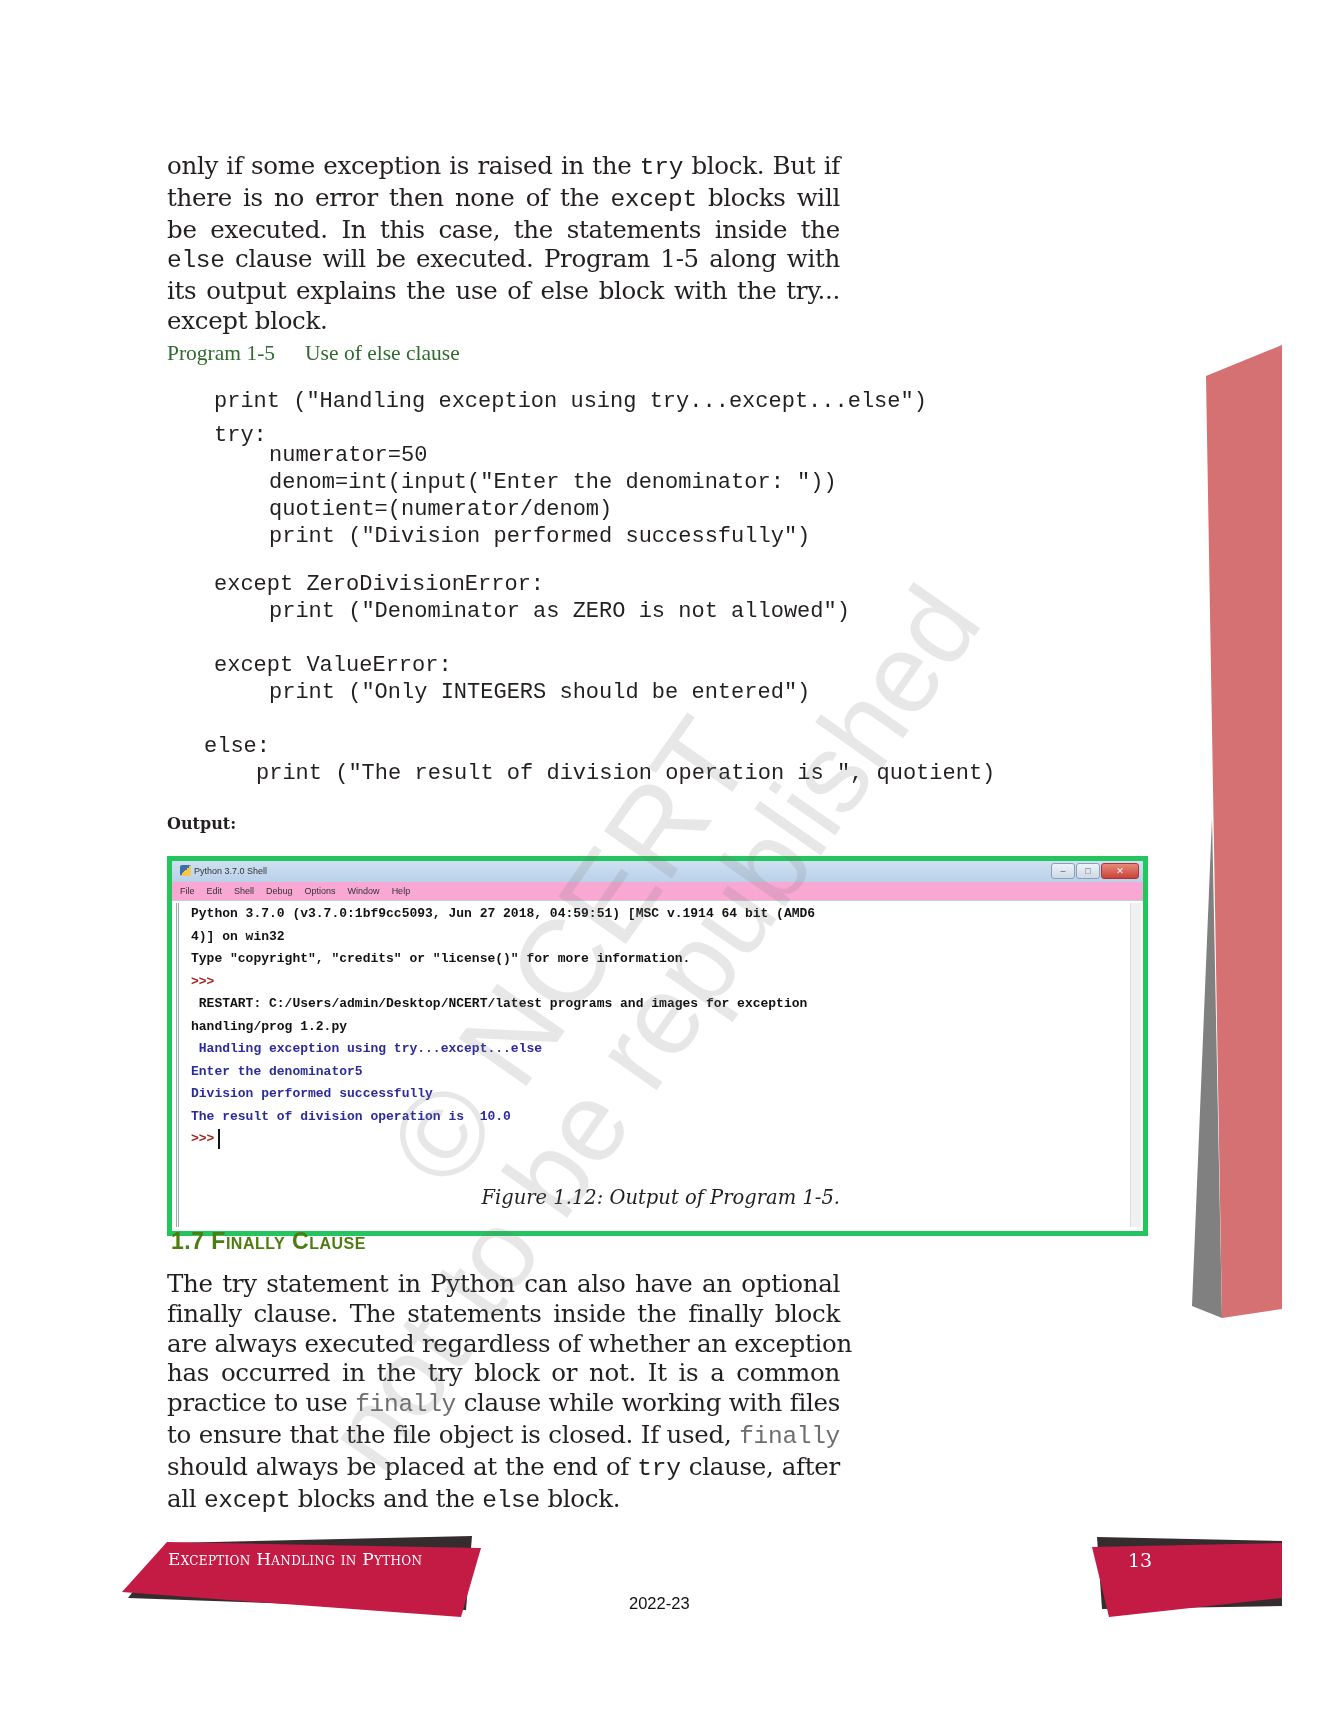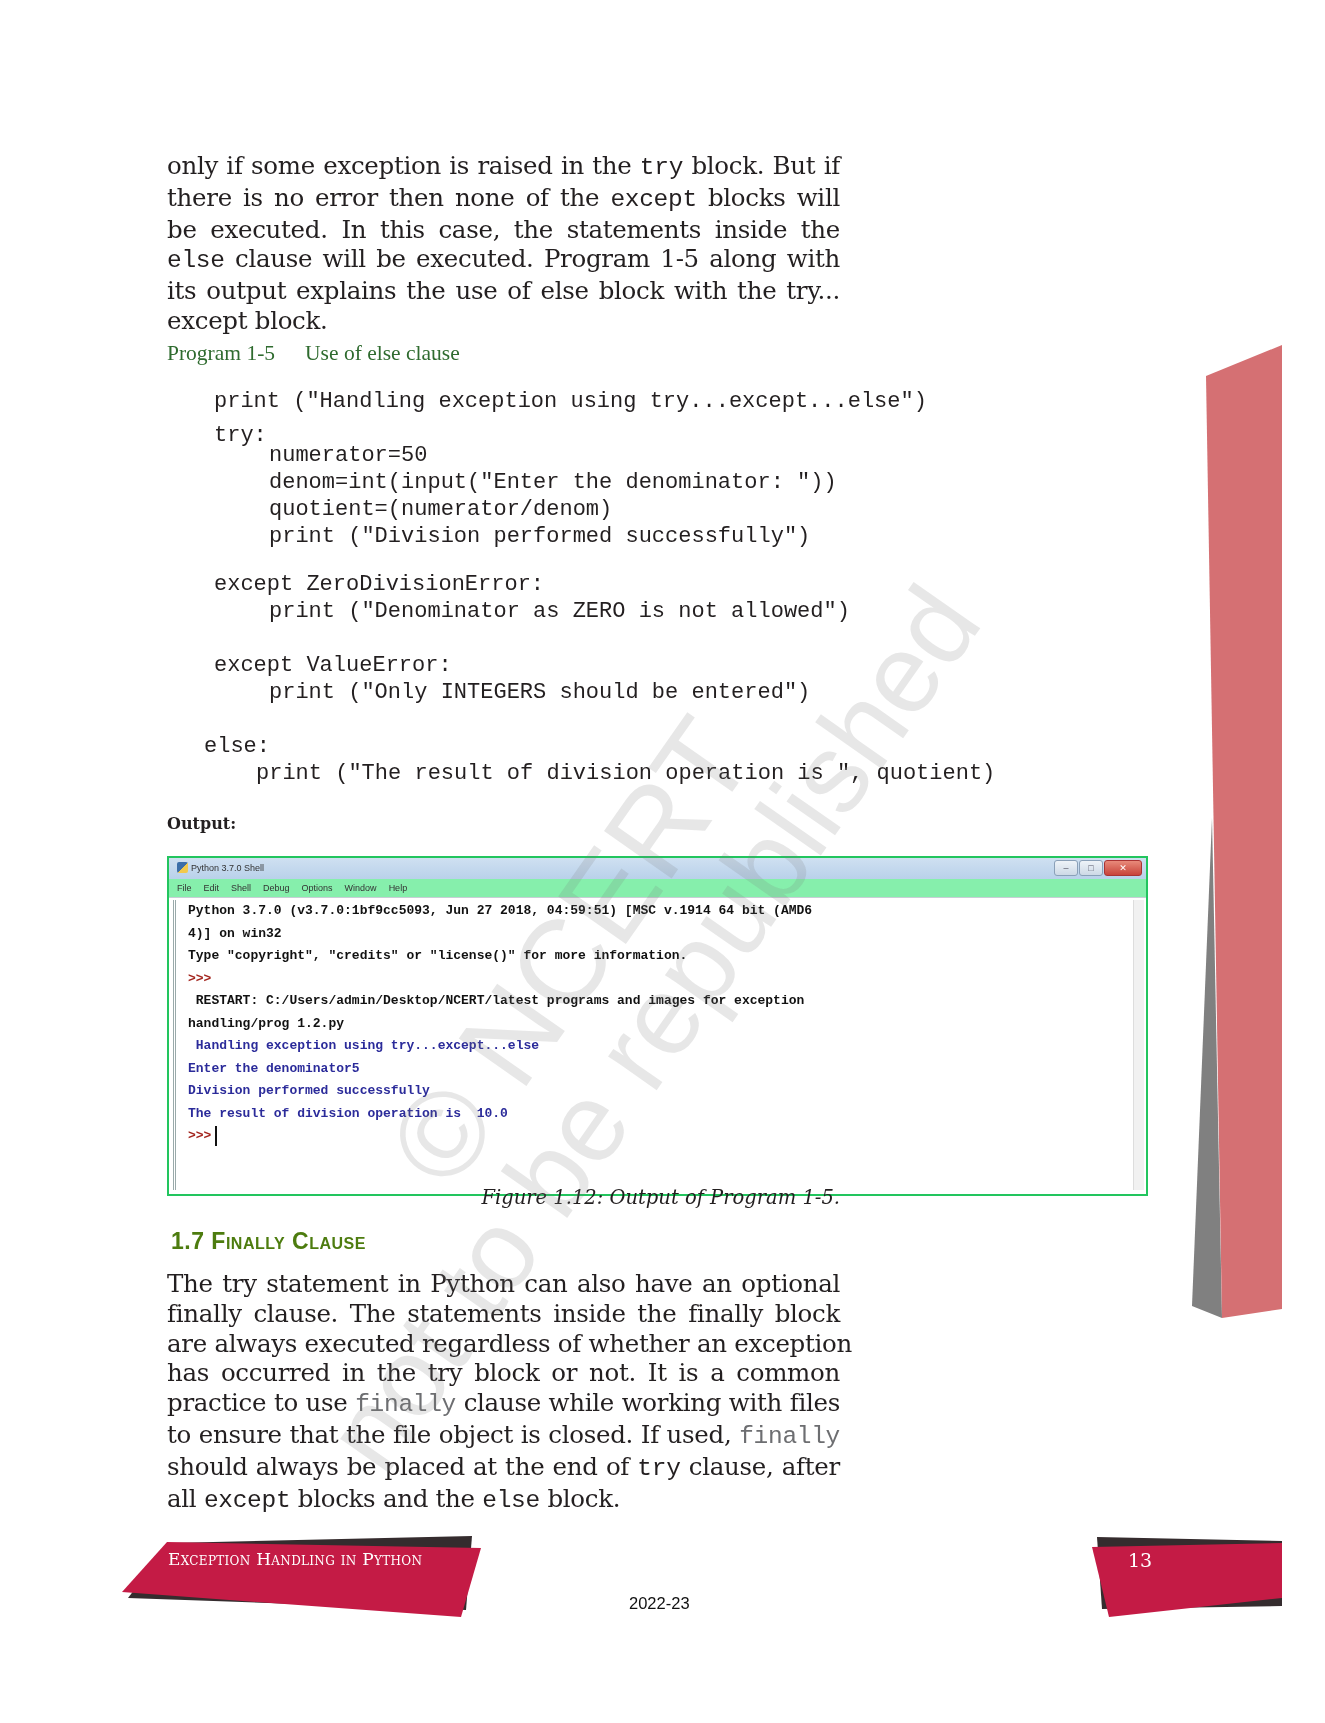--- a/index.html
+++ b/index.html
@@ -12,32 +12,32 @@
   .para .ln.last { text-align-last:left; }
   .mono { font-family:Liberation Mono, monospace; }
   .mono-light { font-family:Liberation Mono, monospace; color:#6d6e71; }
   .prog-caption { position:absolute; left:167px; top:341px; font-size:21.5px; color:#2f6b2f;
                   font-family:"Liberation Serif","DejaVu Serif",serif; }
   .prog-caption span + span { margin-left:30px; }
   .code { position:absolute; font-family:"Liberation Mono","DejaVu Sans Mono",monospace; font-size:22px;
           color:#231f20; white-space:pre; line-height:27px; }
   .output-label { position:absolute; left:167px; top:814px; font-size:16px; font-weight:bold;
                   font-family:"DejaVu Serif","Liberation Serif",serif; }
-  .idle { position:absolute; left:167px; top:856px; width:981px; height:340px; border:2px solid #22c55e;
+  .idle { position:absolute; left:167px; top:856px; width:981px; height:380px; border:5px solid #22c55e;
           background:#fff; box-sizing:border-box; }
   .idle .titlebar { height:21px; background:linear-gradient(#cfe0f1,#b9d1ea); position:relative;
                     font-family:"Liberation Sans","DejaVu Sans",sans-serif; font-size:9px; color:#333; }
   .idle .titlebar .ttl { position:absolute; left:22px; top:5px; }
   .idle .titlebar .pyico { position:absolute; left:8px; top:4px; width:11px; height:11px;
                            background:linear-gradient(135deg,#3c6ea8 50%,#f2c94c 50%); border-radius:2px; }
   .idle .winbtns { position:absolute; right:4px; top:2px; display:flex; gap:1px; }
   .idle .winbtns div { width:22px; height:14px; border:1px solid #8aa0b8; border-radius:3px;
                        background:linear-gradient(#eef3f8,#cdd9e6); font-size:9px; text-align:center; line-height:14px; color:#556; }
   .idle .winbtns div.close { width:36px; background:linear-gradient(#e88a7a,#c8433a); color:#fff; border-color:#a33; }
-  .idle .menubar { height:18px; background:#86efac; border-bottom:1px solid #c9ced6;
+  .idle .menubar { height:18px; background:#f9a8d4; border-bottom:1px solid #c9ced6;
                    font-family:"Liberation Sans","DejaVu Sans",sans-serif; font-size:9px; color:#333;
                    display:flex; gap:12px; padding-left:8px; align-items:center; }
   .idle .shell { position:absolute; left:4px; top:42px; right:14px; bottom:4px;
                  font-family:"Liberation Mono","DejaVu Sans Mono",monospace; font-size:13px; font-weight:bold;
                  line-height:22.5px; white-space:pre; border-left:3px double #9aa; padding-left:12px; }
   .idle .scroll { position:absolute; right:2px; top:42px; width:10px; bottom:4px; background:#f1f1f1; border-left:1px solid #ddd; }
   .c-black { color:#111; }
   .c-red { color:#a3241d; }
   .c-blue { color:#2b2b9a; }
   .cursor { display:inline-block; width:2px; height:20px; background:#111; vertical-align:middle; margin-left:4px; }

